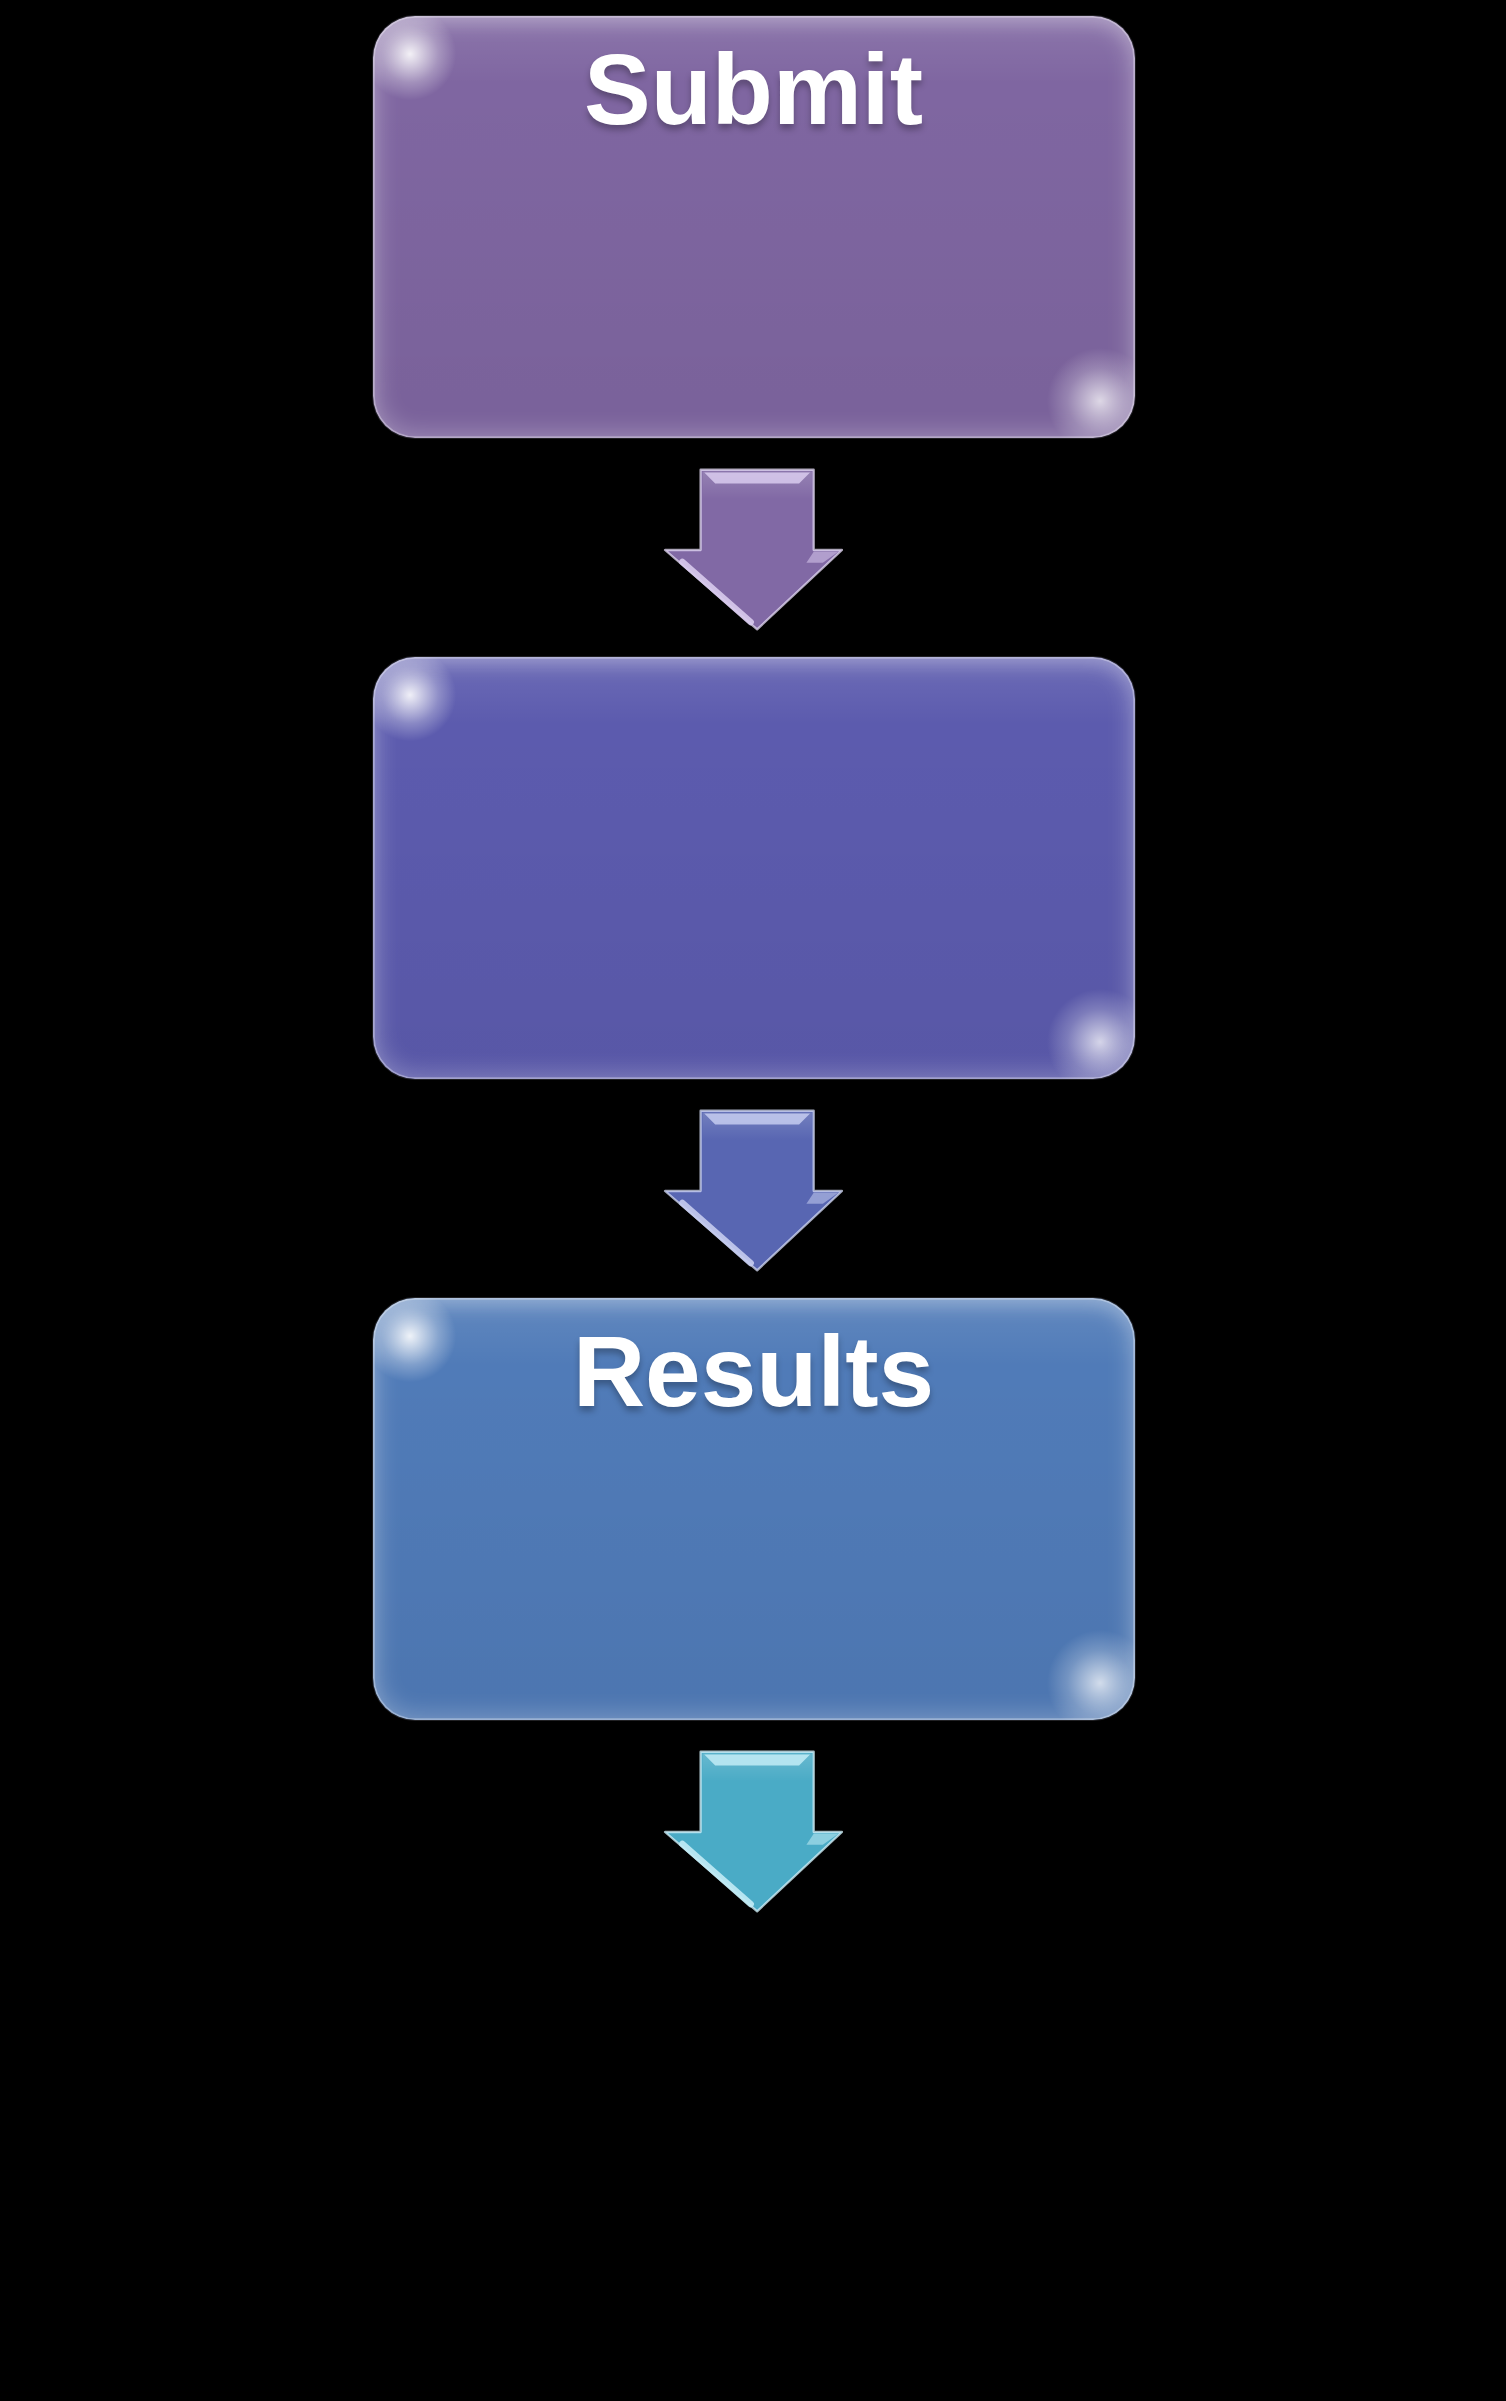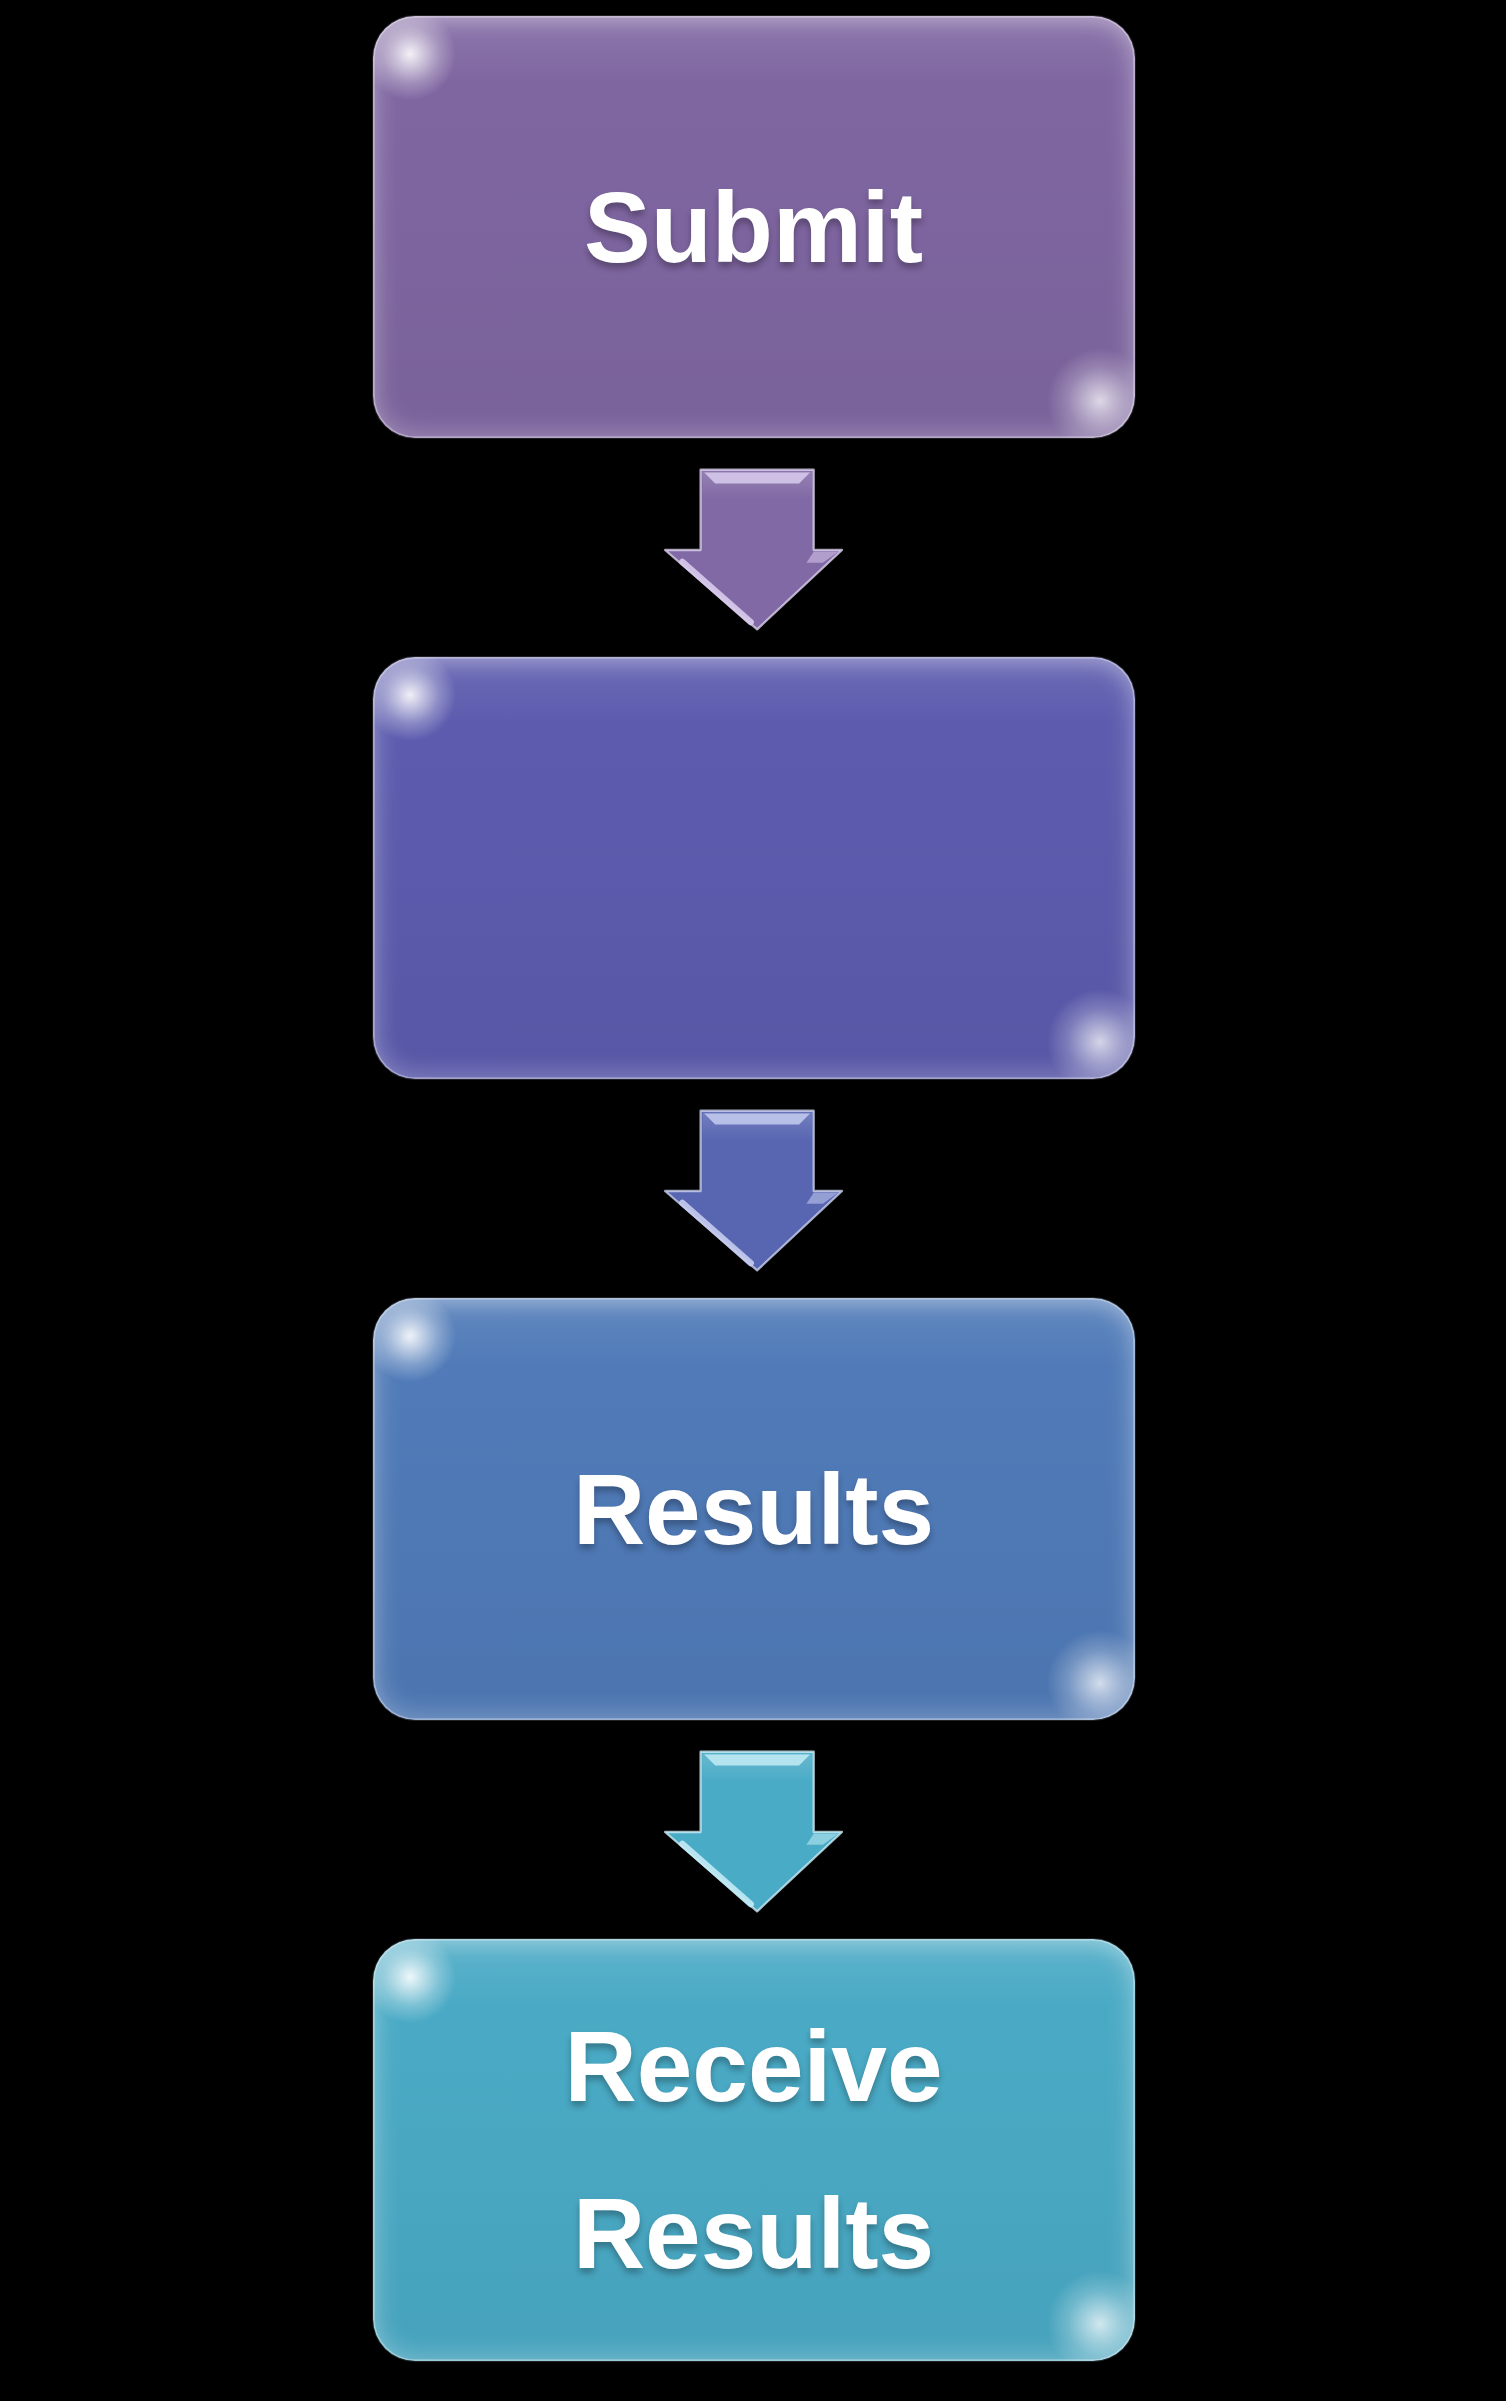--- a/index.html
+++ b/index.html
@@ -24,21 +24,21 @@
     align-items: center;
   }
   .step {
     width: 762px;
     height: 422px;
     border-radius: 42px;
     position: relative;
     display: flex;
     flex-direction: column;
     align-items: center;
-    justify-content: center;
+    justify-content: space-between;
     background:
       radial-gradient(circle 68px at 37px 38px, rgba(255,255,255,0.9) 0%, rgba(255,255,255,0.28) 42%, rgba(255,255,255,0) 68%),
       radial-gradient(circle 78px at calc(100% - 35px) calc(100% - 37px), rgba(255,255,255,0.75) 0%, rgba(255,255,255,0.22) 42%, rgba(255,255,255,0) 68%),
       linear-gradient(180deg, rgba(255,255,255,0.10) 0%, rgba(255,255,255,0) 16%, rgba(0,0,0,0.04) 90%),
       var(--bf);
     box-shadow:
       inset 0 0 0 1.8px rgba(255,255,255,0.32),
       inset 0 0 22px 7.3px rgba(255,255,255,0.22),
       inset 0 7.3px 14.6px rgba(255,255,255,0.14),
       0 0 0 0.9px rgba(120,120,130,0.28);
@@ -128,20 +128,16 @@
     <div class="arrow-wrap">
       <svg class="arrow-svg a3" width="183" height="166" viewBox="0 0 200 182">
         <polygon class="main" points="42,3 166,3 166,91 197,91 104,178 3,91 42,91"></polygon>
         <polygon class="sheen" points="44,5 164,5 164,60 44,60" fill="url(#sheenGrad)"></polygon>
         <polygon class="bevtop" points="46,6 162,6 150,18 58,18"></polygon>
         <line class="bevdiag" x1="22" y1="104" x2="97" y2="170"></line>
         <polygon class="bevwing" points="166,93 193,93 176,105 158,105"></polygon>
       </svg>
     </div>
 
-    <div class="step step-4">
-      <div class="line">Receive</div>
-      <div class="line">Results</div>
-    </div>
 
   </div>
 </div>
 
 
 </body></html>

